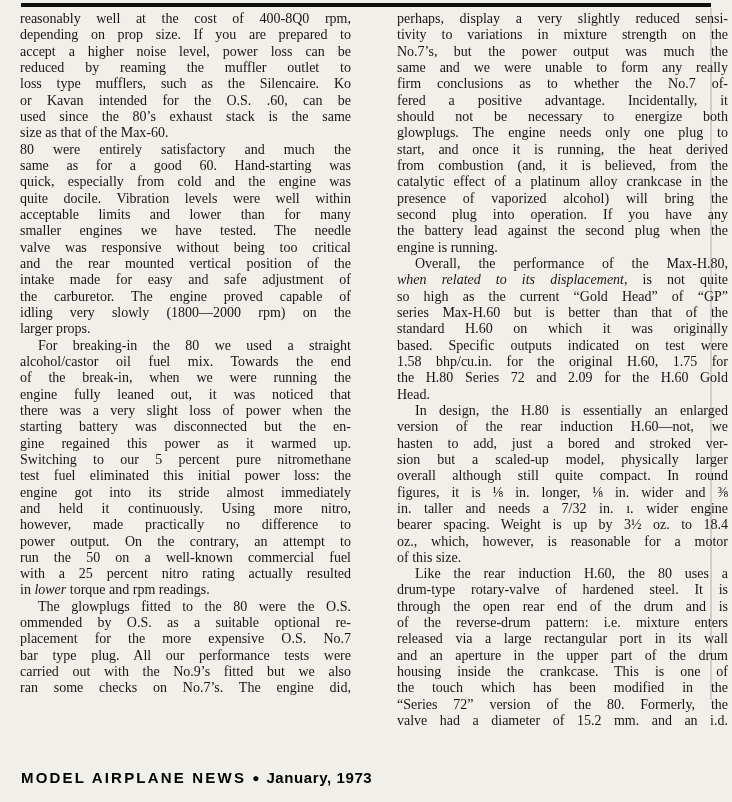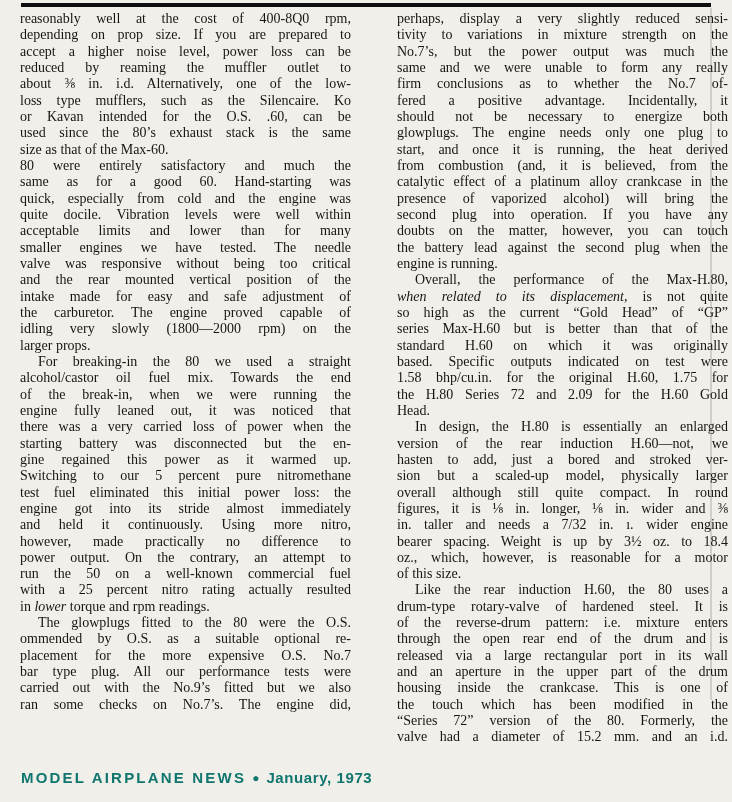--- a/index.html
+++ b/index.html
@@ -59,21 +59,21 @@
   .line i {
     font-style: italic;
   }
   .footer {
     position: absolute;
     top: 769px;
     left: 21px;
     font-family: "Liberation Sans", sans-serif;
     font-weight: bold;
     font-size: 15px;
-    color: #0f766e;
+    color: #000000;
     white-space: nowrap;
   }
   .footer .mag {
     letter-spacing: 2.2px;
   }
   .footer .dot {
     font-size: 12px;
     margin: 0 7px 0 6px;
     letter-spacing: 0;
     vertical-align: 1px;
@@ -86,42 +86,41 @@
 <body>
 
 <div class="top-rule"></div>
 
 <div class="columns">
   <div class="column">
       <div class="line"><span>reasonably well at the cost of 400-8Q0 rpm,</span></div>
       <div class="line"><span>depending on prop size. If you are prepared to</span></div>
       <div class="line"><span>accept a higher noise level, power loss can be</span></div>
       <div class="line"><span>reduced by reaming the muffler outlet to</span></div>
-      <div class="line"><span>about ⅜ in. i.d. Alternatively, one of the low-</span></div>
       <div class="line"><span>loss type mufflers, such as the Silencaire. Ko</span></div>
       <div class="line"><span>or Kavan intended for the O.S. .60, can be</span></div>
       <div class="line"><span>used since the 80’s exhaust stack is the same</span></div>
       <div class="line para-end"><span>size as that of the Max-60.</span></div>
       <div class="line"><span>80 were entirely satisfactory and much the</span></div>
       <div class="line"><span>same as for a good 60. Hand-starting was</span></div>
       <div class="line"><span>quick, especially from cold and the engine was</span></div>
       <div class="line"><span>quite docile. Vibration levels were well within</span></div>
       <div class="line"><span>acceptable limits and lower than for many</span></div>
       <div class="line"><span>smaller engines we have tested. The needle</span></div>
       <div class="line"><span>valve was responsive without being too critical</span></div>
       <div class="line"><span>and the rear mounted vertical position of the</span></div>
       <div class="line"><span>intake made for easy and safe adjustment of</span></div>
       <div class="line"><span>the carburetor. The engine proved capable of</span></div>
       <div class="line"><span>idling very slowly (1800—2000 rpm) on the</span></div>
       <div class="line para-end"><span>larger props.</span></div>
       <div class="line indent"><span>For breaking-in the 80 we used a straight</span></div>
       <div class="line"><span>alcohol/castor oil fuel mix. Towards the end</span></div>
       <div class="line"><span>of the break-in, when we were running the</span></div>
       <div class="line"><span>engine fully leaned out, it was noticed that</span></div>
-      <div class="line"><span>there was a very carried loss of power when the</span></div>
+      <div class="line"><span>there was a very slight loss of power when the</span></div>
       <div class="line"><span>starting battery was disconnected but the en-</span></div>
       <div class="line"><span>gine regained this power as it warmed up.</span></div>
       <div class="line"><span>Switching to our 5 percent pure nitromethane</span></div>
       <div class="line"><span>test fuel eliminated this initial power loss: the</span></div>
       <div class="line"><span>engine got into its stride almost immediately</span></div>
       <div class="line"><span>and held it continuously. Using more nitro,</span></div>
       <div class="line"><span>however, made practically no difference to</span></div>
       <div class="line"><span>power output. On the contrary, an attempt to</span></div>
       <div class="line"><span>run the 50 on a well-known commercial fuel</span></div>
       <div class="line"><span>with a 25 percent nitro rating actually resulted</span></div>
@@ -140,21 +139,20 @@
       <div class="line"><span>same and we were unable to form any really</span></div>
       <div class="line"><span>firm conclusions as to whether the No.7 of-</span></div>
       <div class="line"><span>fered a positive advantage. Incidentally, it</span></div>
       <div class="line"><span>should not be necessary to energize both</span></div>
       <div class="line"><span>glowplugs. The engine needs only one plug to</span></div>
       <div class="line"><span>start, and once it is running, the heat derived</span></div>
       <div class="line"><span>from combustion (and, it is believed, from the</span></div>
       <div class="line"><span>catalytic effect of a platinum alloy crankcase in the</span></div>
       <div class="line"><span>presence of vaporized alcohol) will bring the</span></div>
       <div class="line"><span>second plug into operation. If you have any</span></div>
-      <div class="line"><span>doubts on the matter, however, you can touch</span></div>
       <div class="line"><span>the battery lead against the second plug when the</span></div>
       <div class="line para-end"><span>engine is running.</span></div>
       <div class="line indent"><span>Overall, the performance of the Max-H.80,</span></div>
       <div class="line"><i>when related to its displacement,</i><span> is not quite</span></div>
       <div class="line"><span>so high as the current “Gold Head” of “GP”</span></div>
       <div class="line"><span>series Max-H.60 but is better than that of the</span></div>
       <div class="line"><span>standard H.60 on which it was originally</span></div>
       <div class="line"><span>based. Specific outputs indicated on test were</span></div>
       <div class="line"><span>1.58 bhp/cu.in. for the original H.60, 1.75 for</span></div>
       <div class="line"><span>the H.80 Series 72 and 2.09 for the H.60 Gold</span></div>
@@ -164,22 +162,22 @@
       <div class="line"><span>hasten to add, just a bored and stroked ver-</span></div>
       <div class="line"><span>sion but a scaled-up model, physically larger</span></div>
       <div class="line"><span>overall although still quite compact. In round</span></div>
       <div class="line"><span>figures, it is ⅛ in. longer, ⅛ in. wider and ⅜</span></div>
       <div class="line"><span>in. taller and needs a 7/32 in. ı. wider engine</span></div>
       <div class="line"><span>bearer spacing. Weight is up by 3½ oz. to 18.4</span></div>
       <div class="line"><span>oz., which, however, is reasonable for a motor</span></div>
       <div class="line para-end"><span>of this size.</span></div>
       <div class="line indent"><span>Like the rear induction H.60, the 80 uses a</span></div>
       <div class="line"><span>drum-type rotary-valve of hardened steel. It is</span></div>
+      <div class="line"><span>through the open rear end of the drum and is</span></div>
       <div class="line"><span>of the reverse-drum pattern: i.e. mixture enters</span></div>
-      <div class="line"><span>through the open rear end of the drum and is</span></div>
       <div class="line"><span>released via a large rectangular port in its wall</span></div>
       <div class="line"><span>and an aperture in the upper part of the drum</span></div>
       <div class="line"><span>housing inside the crankcase. This is one of</span></div>
       <div class="line"><span>the touch which has been modified in the</span></div>
       <div class="line"><span>“Series 72” version of the 80. Formerly, the</span></div>
       <div class="line"><span>valve had a diameter of 15.2 mm. and an i.d.</span></div>
     </div>
 </div>
 
 <div class="edge-line"></div>

